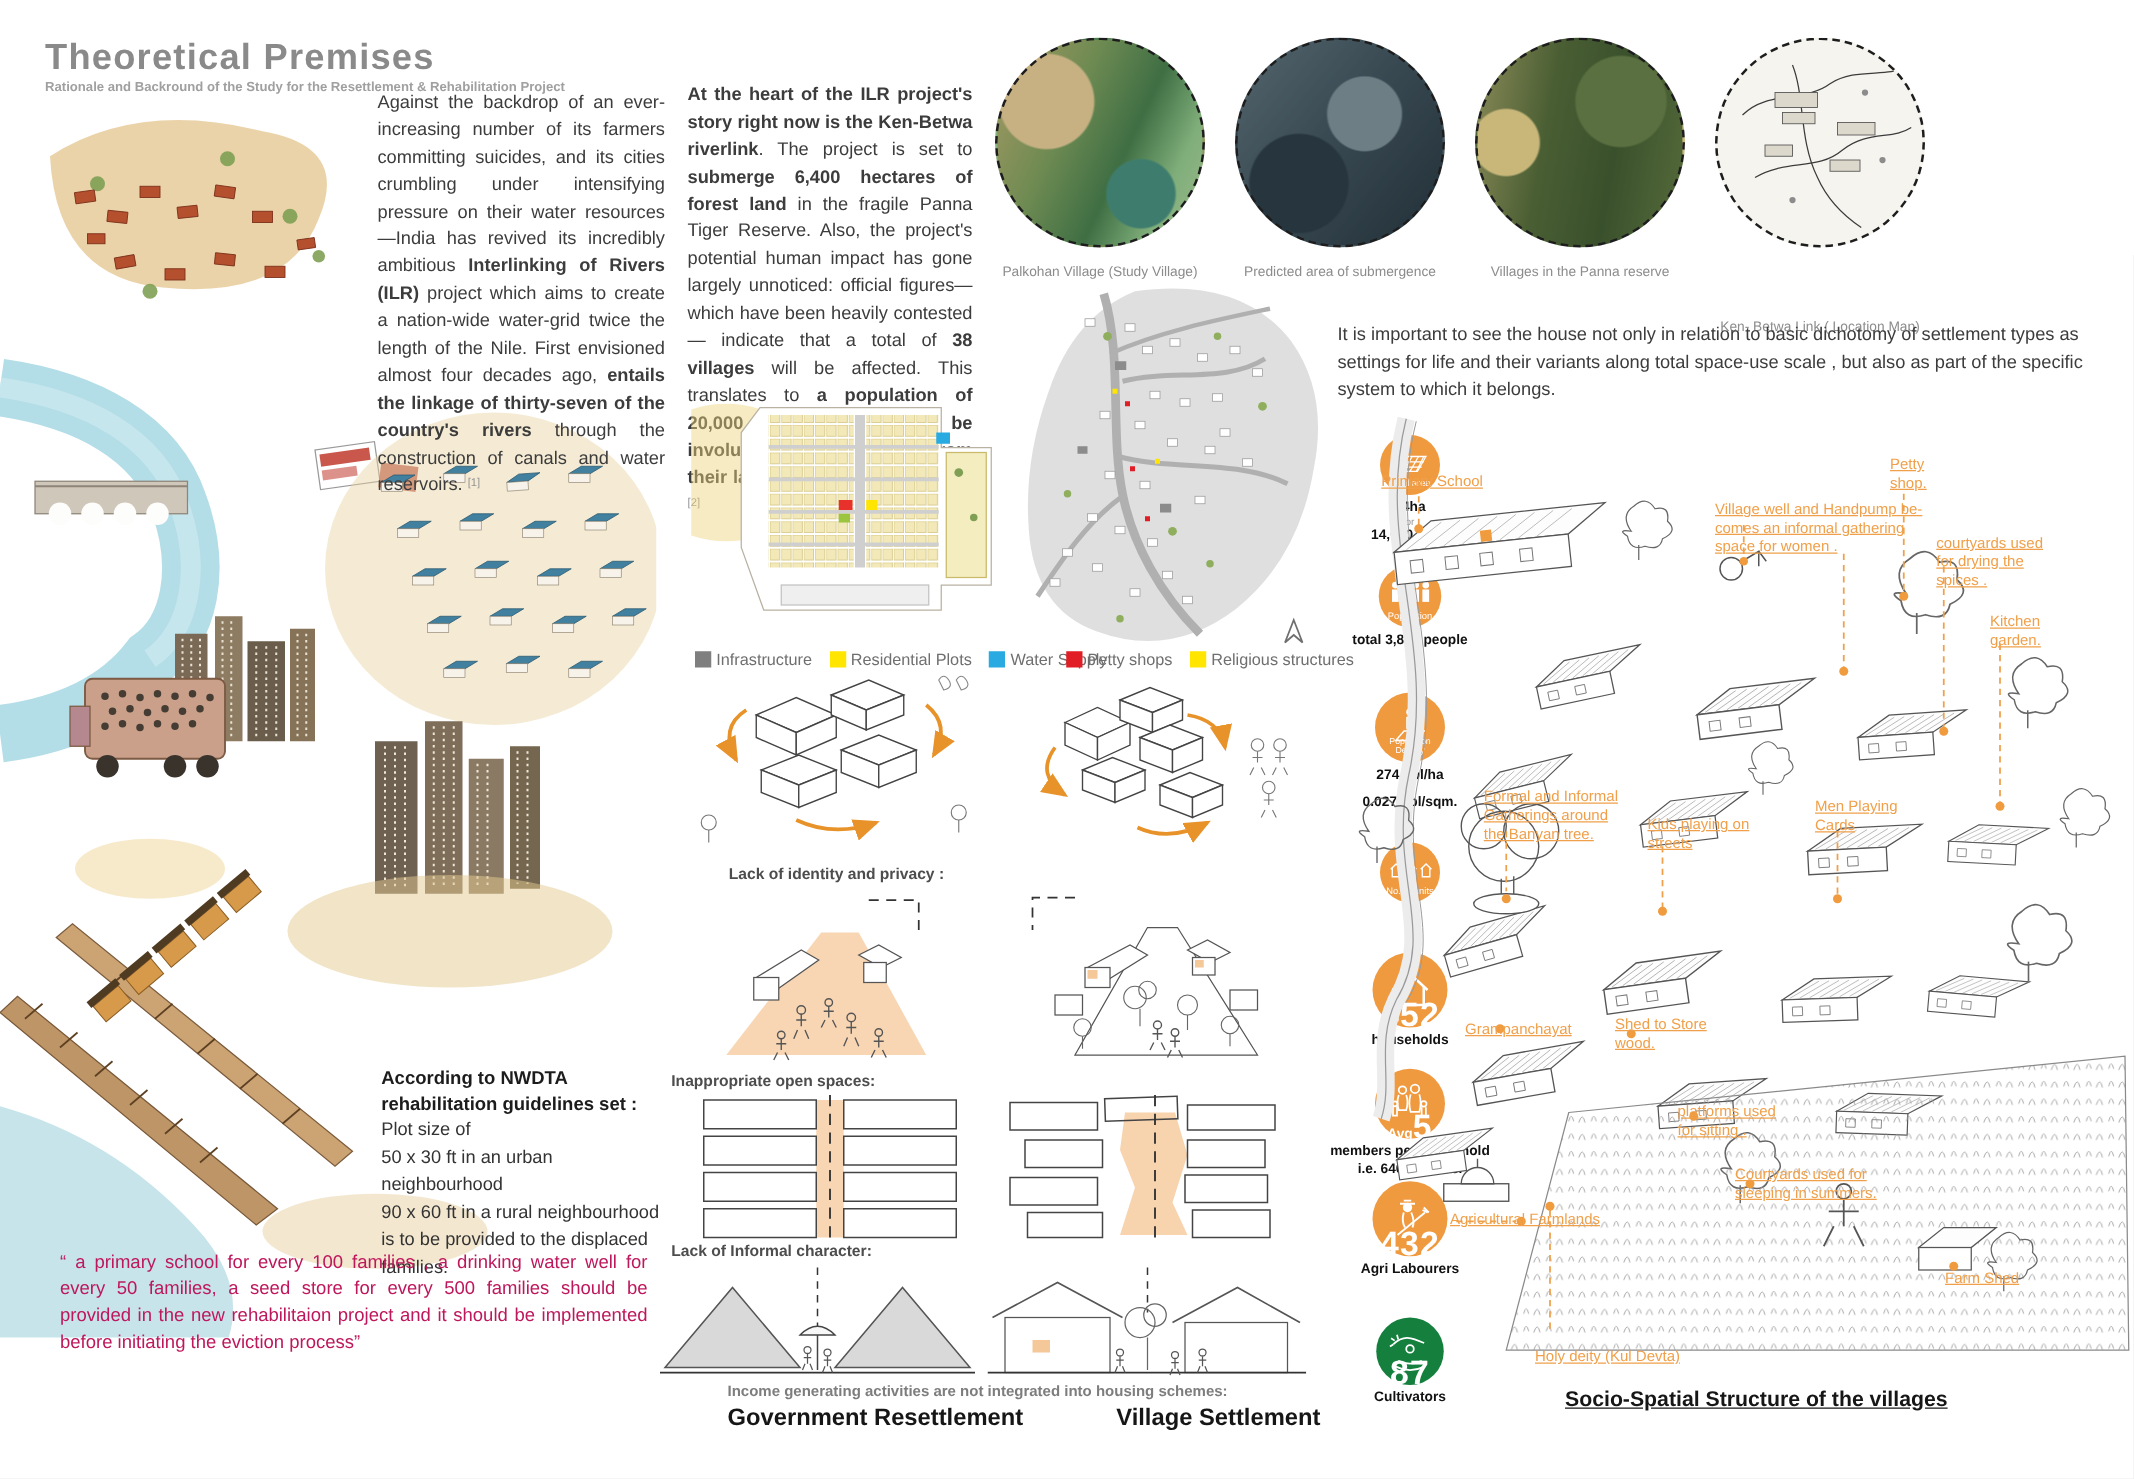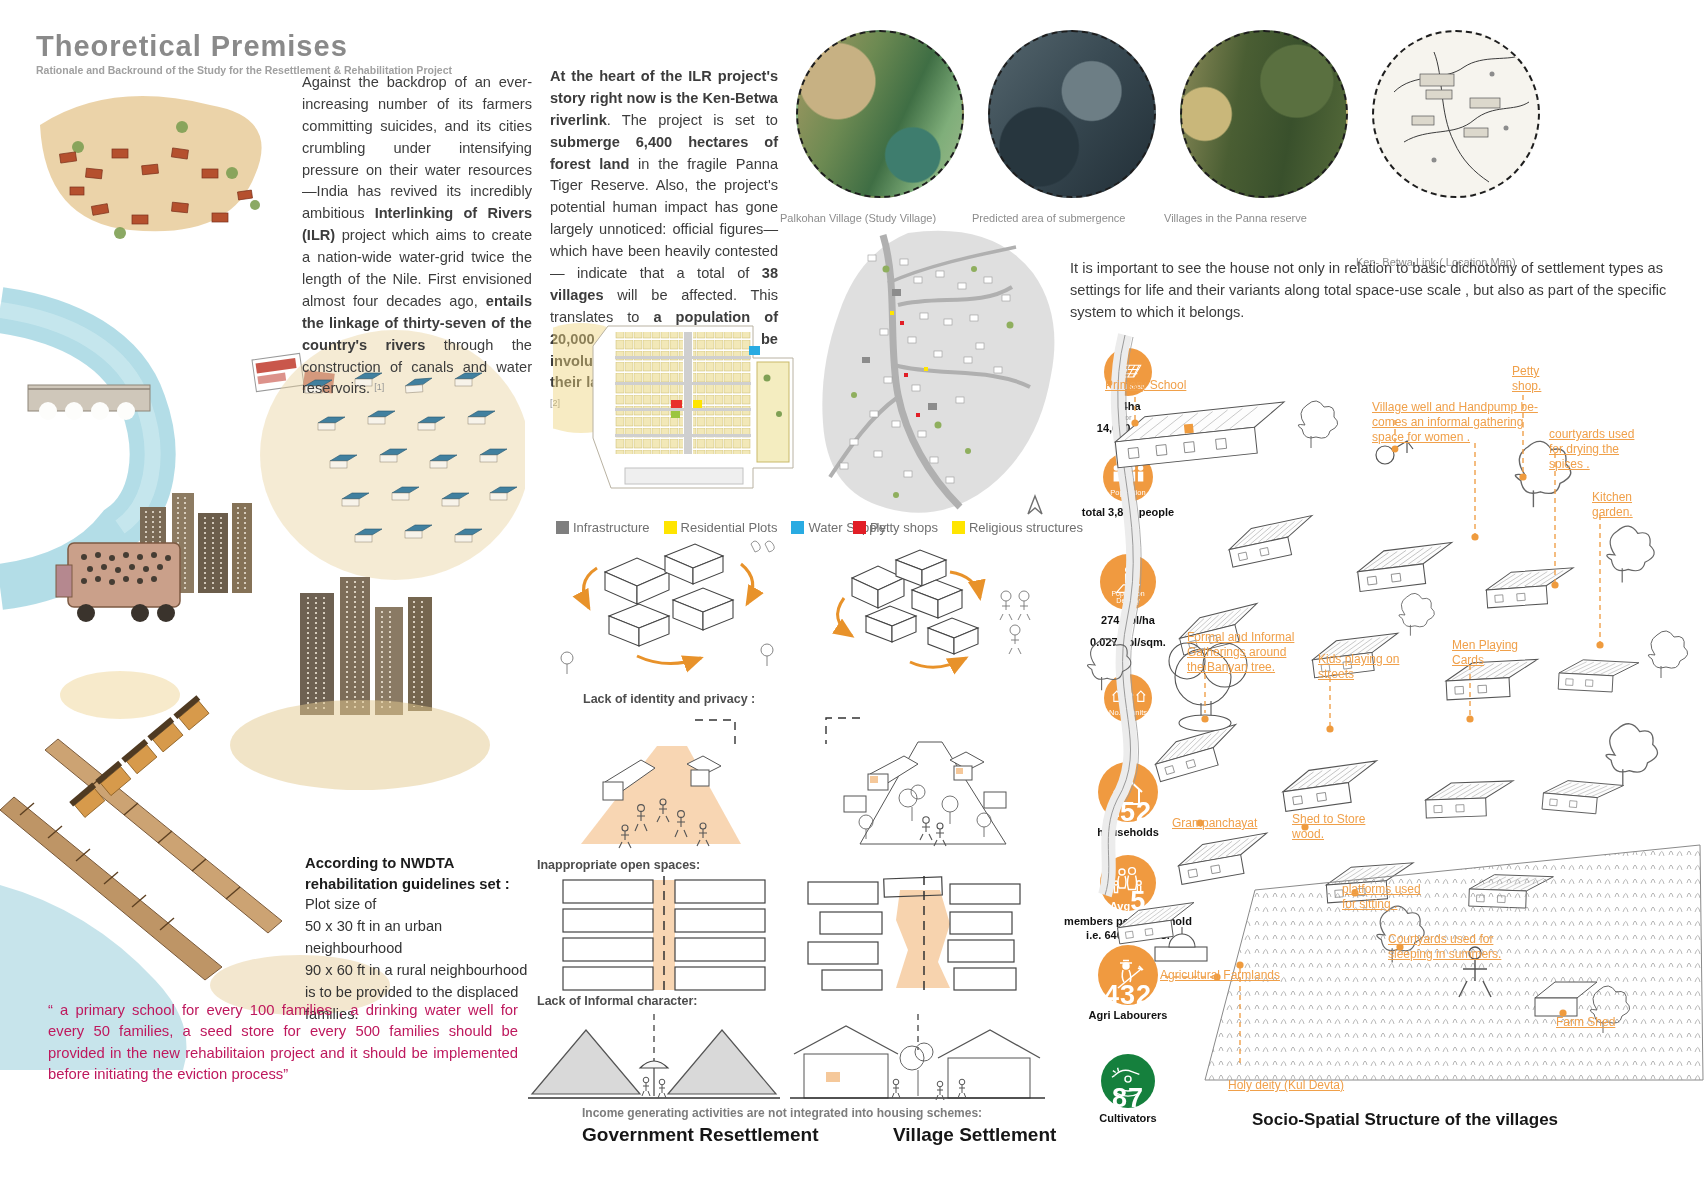--- a/index.html
+++ b/index.html
@@ -12,38 +12,38 @@
   .subtitle{font-size:10.5px;font-weight:700;color:#a0a0a0;margin-top:1px;}
   
   .para{font-size:14.6px;line-height:1.5;text-align:justify;color:#3c3c3c;}
   .note-ref{font-size:9px;color:#949494;vertical-align:3px;}
   
   .guide-head{font-size:14.8px;font-weight:700;color:#1c1c1c;line-height:1.4;}
   .guide-line{font-size:14.6px;color:#333;line-height:1.5;}
   .quote{font-size:14.8px;color:#be185d;line-height:1.45;text-align:justify;}
   
   .sat{border-radius:50%;border:2.5px dashed #1d1d1d;overflow:hidden;}
-  .sat-caption{font-size:11px;color:#8c8c8c;}
+  .sat-caption{font-size:11px;color:#8c8c8c;text-align:center;}
   
   .legend{display:flex;gap:14px;align-items:center;font-size:13px;color:#6f6f6f;}
   .legend .item{display:flex;align-items:center;gap:4px;}
   .legend .sw{width:13px;height:13px;display:inline-block;}
   
   .stat{width:150px;text-align:center;}
   .stat-circle{position:relative;border-radius:50%;margin:0 auto;display:flex;align-items:center;justify-content:center;}
   .circle-label{position:absolute;bottom:5px;left:0;width:100%;text-align:center;font-size:7.5px;color:#fff;line-height:1.1;}
   .stat-number{position:absolute;bottom:-6px;left:0;width:100%;text-align:center;font-size:27px;font-weight:700;color:#fff;letter-spacing:1px;}
   .stat-number .pfx{font-size:11px;font-weight:700;letter-spacing:0;}
   .stat-text{margin-top:4px;font-size:11px;font-weight:700;color:#111;line-height:1.25;}
   .stat-text .or{font-size:8px;color:#999;font-weight:400;line-height:1;}
   
   .diag-label{font-size:12.5px;font-weight:700;color:#4d4d4d;}
   .income-label{font-size:12px;font-weight:700;color:#7d7d7d;}
   .settle-title{font-size:19px;font-weight:700;color:#161616;}
-  .socio-title{font-size:17px;font-weight:700;color:#161616;}
+  .socio-title{font-size:17px;font-weight:700;color:#161616;text-decoration:underline;}
   
   .anno{font-size:12px;color:#f0a04a;line-height:1.25;text-decoration:underline;}
   svg{display:block;}
 </style>
 </head>
 <body>
 
 <div class="board">
 
   <div class="abs" style="left:36px;top:30px;">

